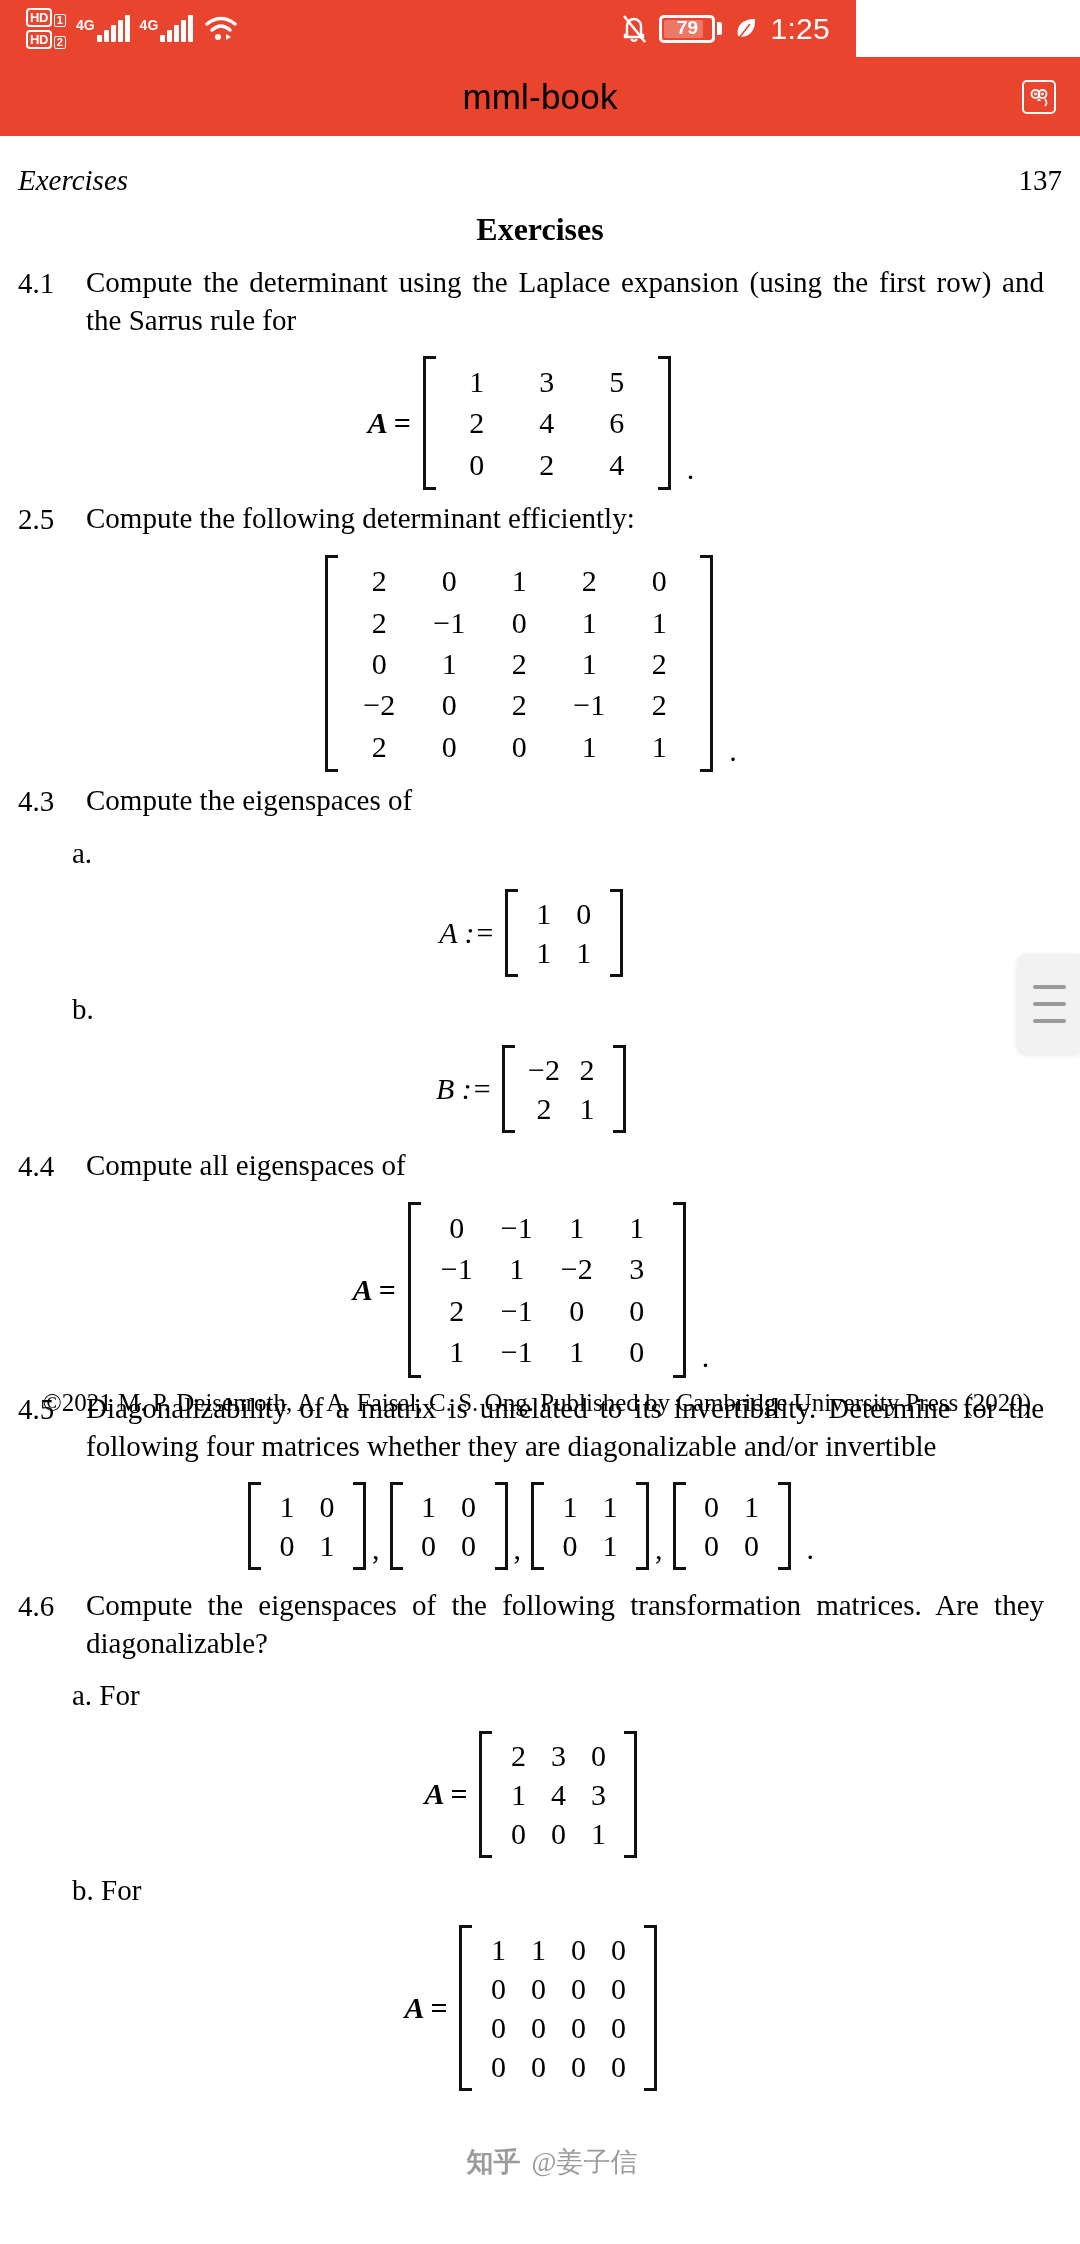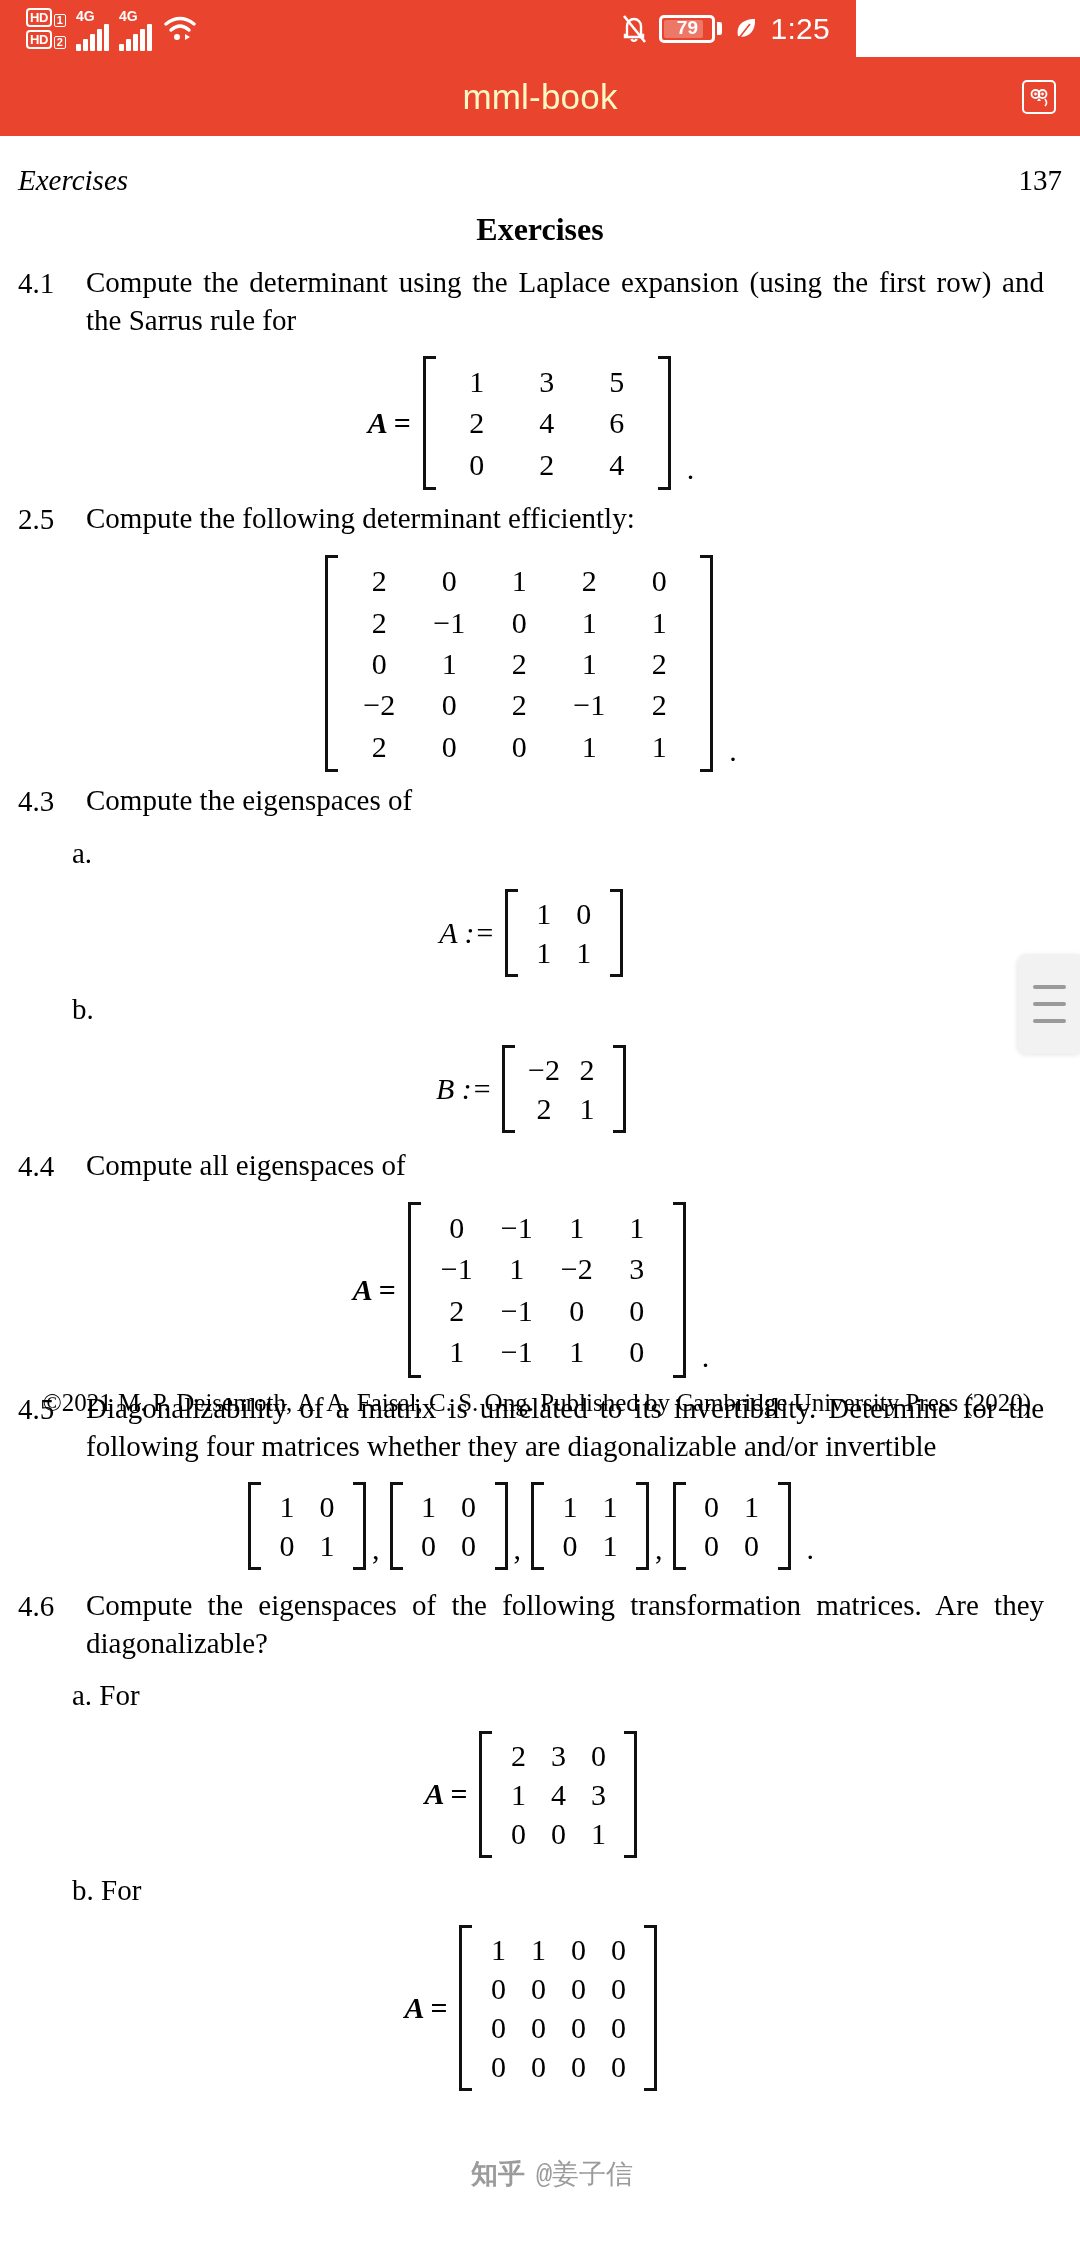--- a/index.html
+++ b/index.html
@@ -61,21 +61,20 @@
     line-height: 1;
     border: 1.5px solid #fff;
     border-radius: 2px;
     padding: 0 2px;
   }
   .sig-group {
     display: flex;
     align-items: center;
     gap: 2px;
     margin-left: 3px;
-    flex-direction: column;
   }
   .gen-label {
     color: #ffffff;
     font-size: 14px;
     font-weight: bold;
     line-height: 1;
     align-self: flex-start;
     margin-top: 2px;
   }
   .bars {
@@ -151,21 +150,21 @@
     top: 57px; left: 0;
     width: 1080px;
     height: 79px;
     background: #e8442e;
     display: flex;
     align-items: center;
     justify-content: center;
     box-sizing: border-box;
   }
   .app-title {
-    color: #fef9c3;
+    color: #000000;
     font-size: 35px;
     font-family: "Liberation Sans", sans-serif;
     font-weight: 400;
     letter-spacing: 0.2px;
   }
   .title-right-icon {
     position: absolute;
     right: 24px;
     top: 50%;
     transform: translateY(-50%);
@@ -339,29 +338,29 @@
     display: block;
     width: 33px;
     height: 4px;
     background: #9a9a9a;
     border-radius: 2px;
   }
 
   
   .watermark {
     position: absolute;
-    bottom: 52px;
+    bottom: 64px;
     right: 0;
     left: 0;
     display: flex;
     align-items: center;
     justify-content: center;
     gap: 11px;
     color: #9b9b9b;
-    font-family: Liberation Mono, monospace;
+    font-family: Liberation Serif, serif;
     font-size: 27px;
     margin-left: 24px;
   }
   .wm-logo {
     color: #9b9b9b;
     font-size: 27px;
     font-weight: bold;
   }
 </style>
 </head>

